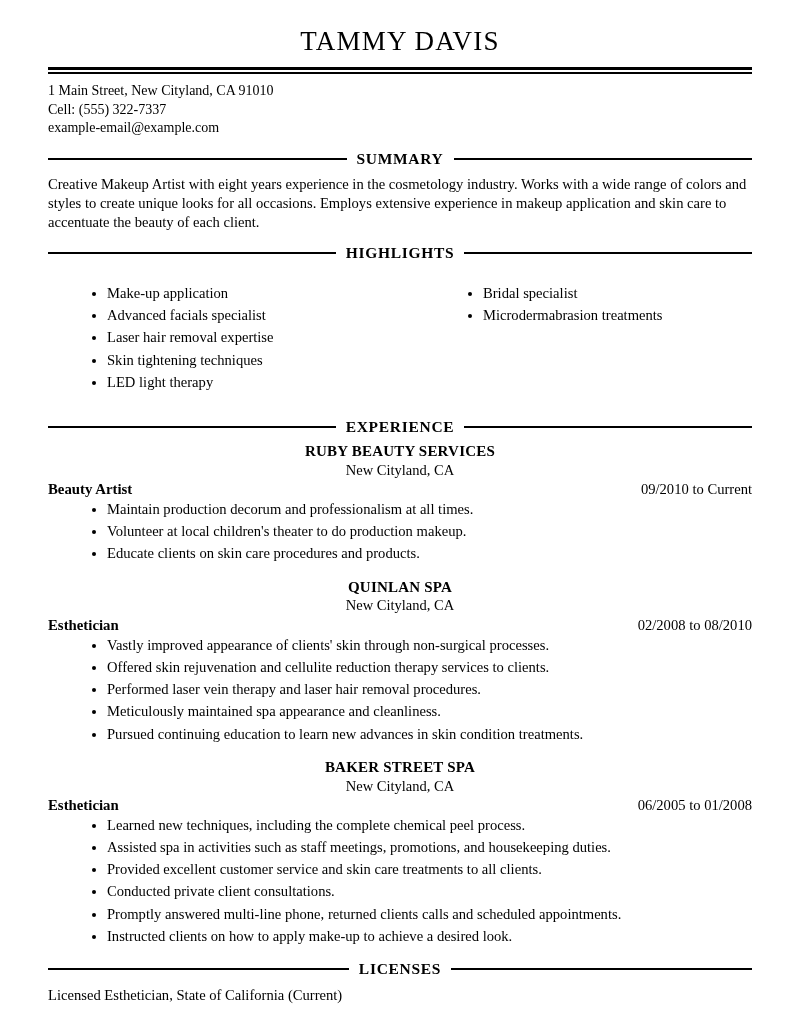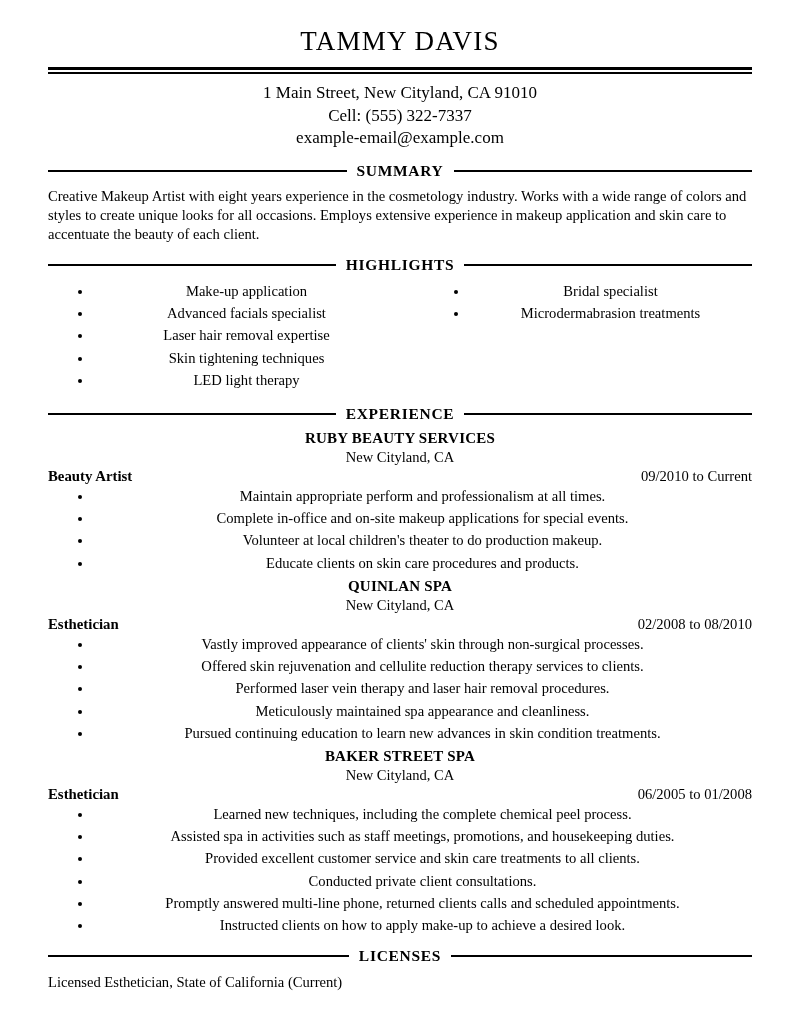--- a/index.html
+++ b/index.html
@@ -33,22 +33,21 @@
   }
   .double-rule {
     margin-top: 10px;
     height: 7px;
     border-top: 3px solid #000;
     border-bottom: 2px solid #000;
     background: #fff;
     box-sizing: border-box;
   }
   .contact {
-    text-align: center;
-    font-size: 17px;
+    font-size: 14px;
     line-height: 1.33;
     margin-top: 8px;
   }
 
   
   .section-head {
     display: flex;
     align-items: center;
     gap: 10px;
     margin-top: 12px;
@@ -79,23 +78,22 @@
     display: flex;
     margin-top: 8px;
   }
   .hl-col {
     width: 50%;
     box-sizing: border-box;
   }
   .hl-col.right { padding-left: 24px; }
   ul.bullets {
     list-style: none;
-    margin: 0;
+    margin: 14px;
     padding: 0;
-    text-align: center;
   }
   ul.bullets li {
     font-size: 14.6px;
     line-height: 1.32;
     position: relative;
     padding-left: 45px;
     margin: 0 0 3px 0;
   }
   ul.bullets li::before {
     content: "";
@@ -197,22 +195,21 @@
   </div>
 
   <div class="job first">
     <div class="company">RUBY BEAUTY SERVICES</div>
     <div class="location">New Cityland, CA</div>
     <div class="title-row">
       <span class="job-title">Beauty Artist</span>
       <span class="job-dates">09/2010 to Current</span>
     </div>
     <ul class="bullets">
-      <li>Maintain appropriate perform and professionalism at all times.</li>
-      <li>Complete in-office and on-site makeup applications for special events.</li>
+      <li>Maintain production decorum and professionalism at all times.</li>
       <li>Volunteer at local children's theater to do production makeup.</li>
       <li>Educate clients on skin care procedures and products.</li>
     </ul>
   </div>
 
   <div class="job">
     <div class="company">QUINLAN SPA</div>
     <div class="location">New Cityland, CA</div>
     <div class="title-row">
       <span class="job-title">Esthetician</span>

